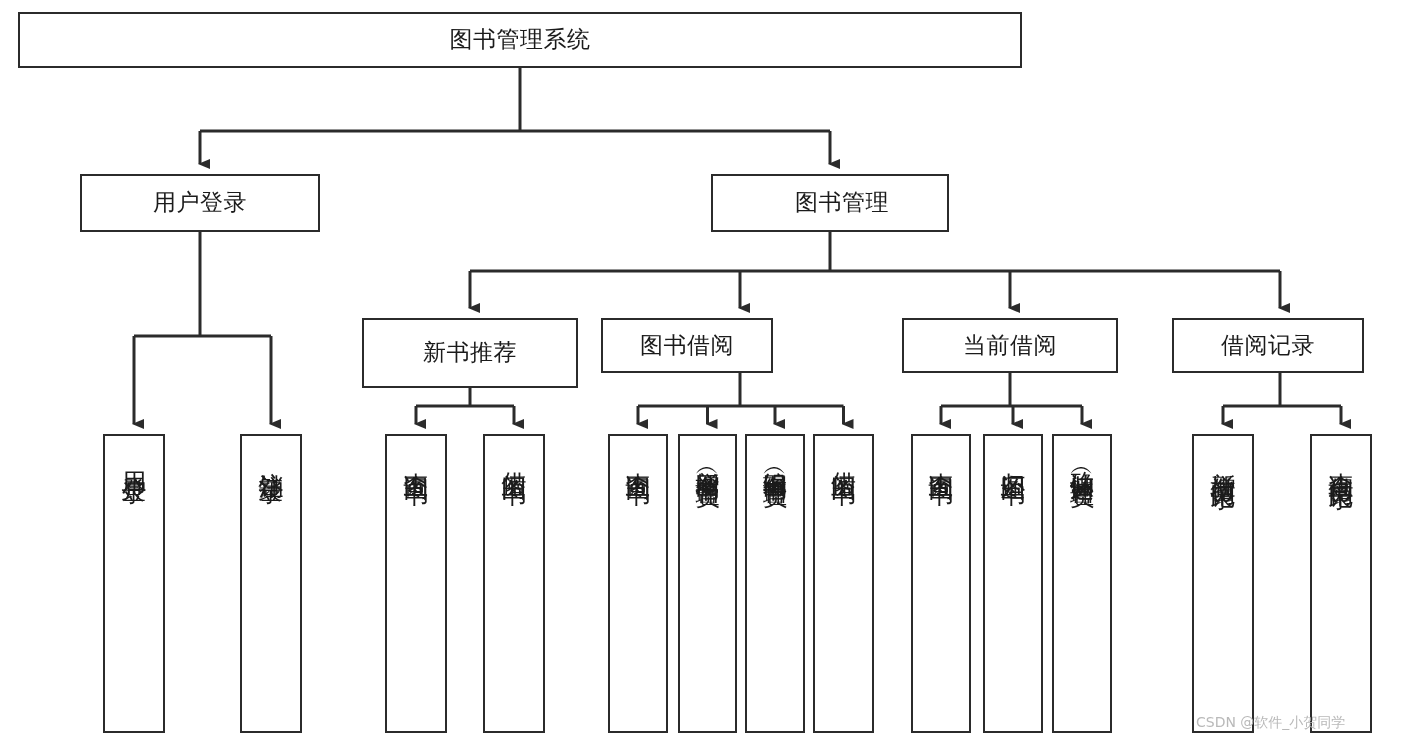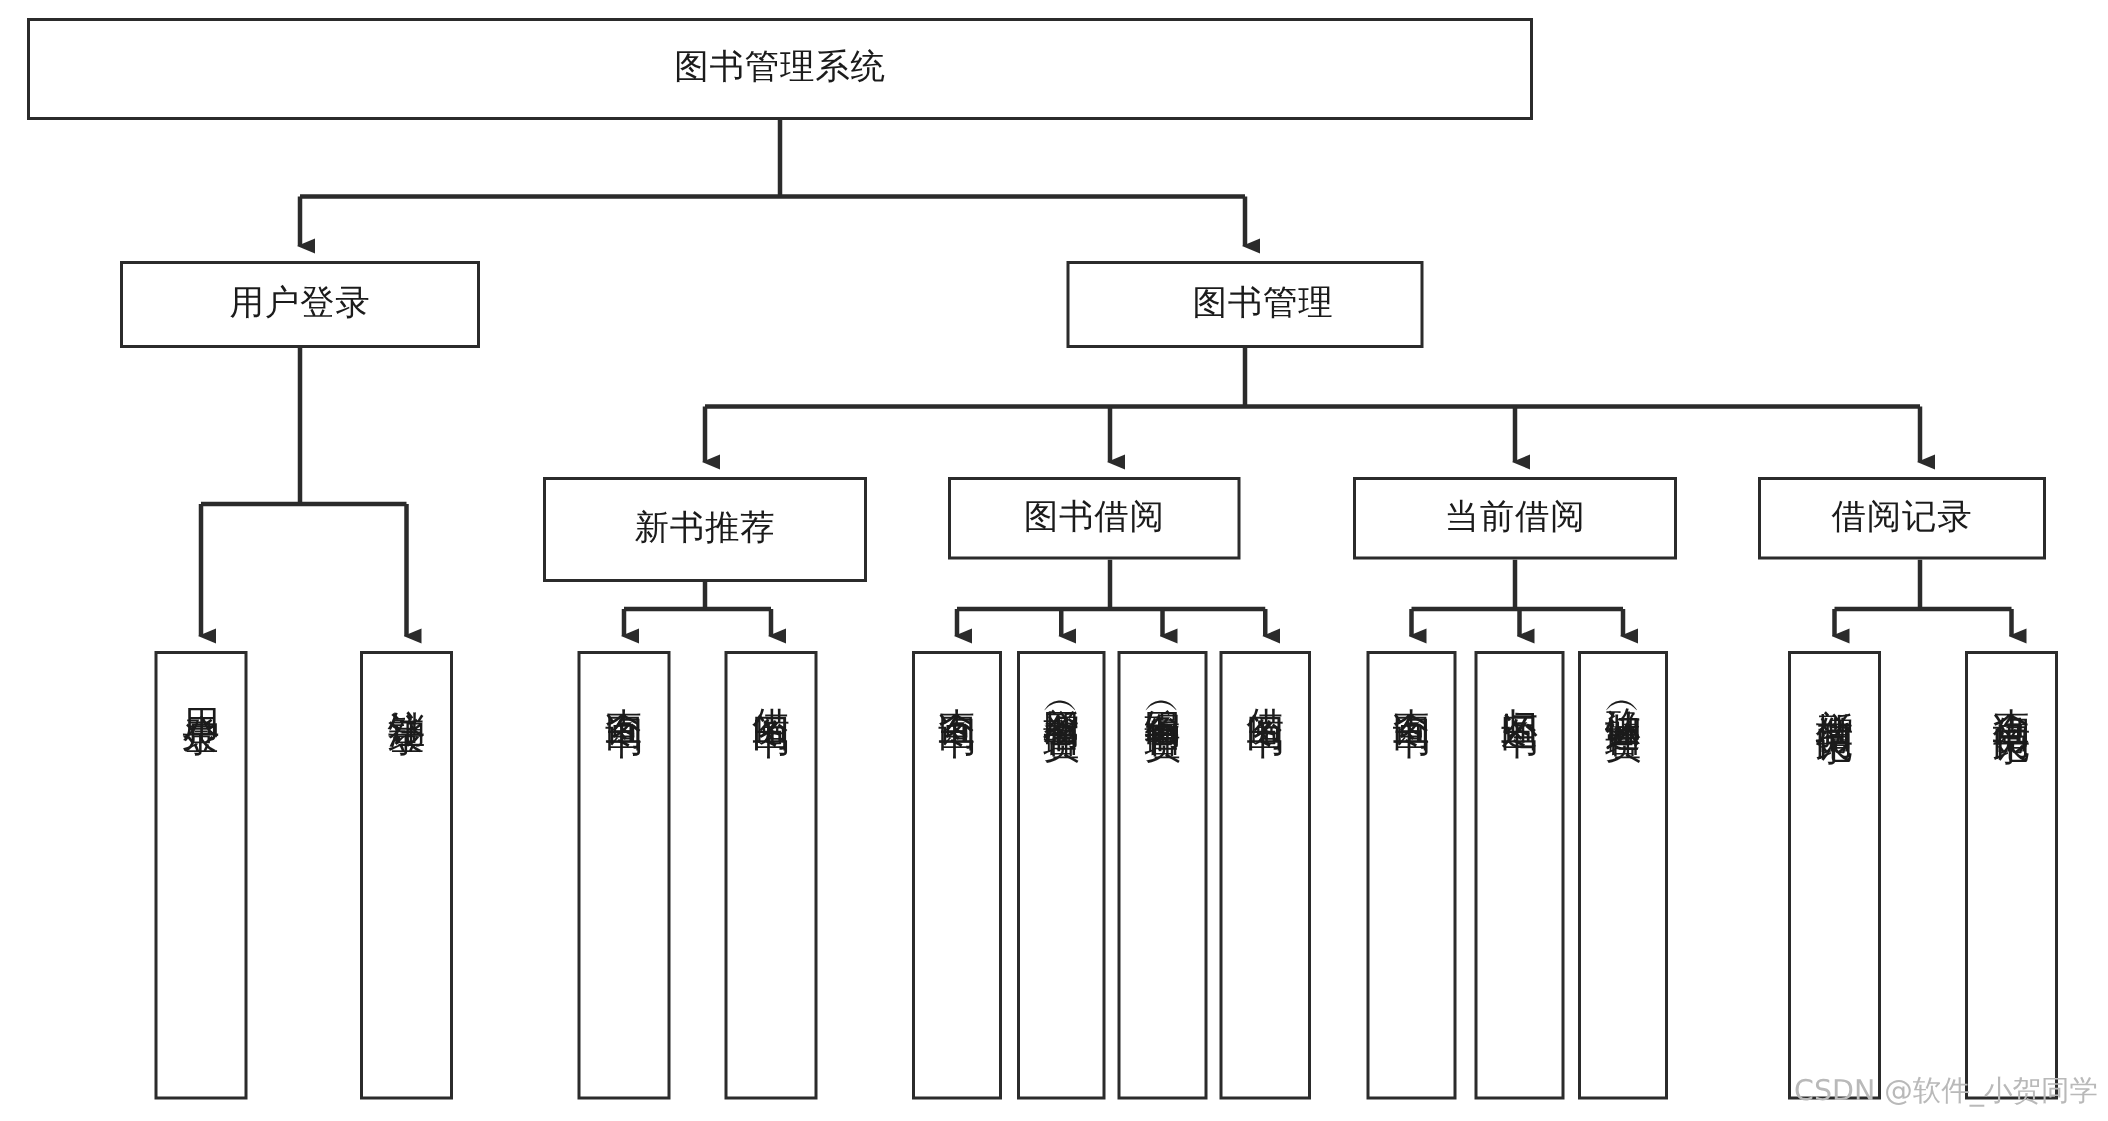--- a/index.html
+++ b/index.html
@@ -62,21 +62,21 @@
     letter-spacing: 3px;
     white-space: nowrap;
   }
   .node.vert.tall .label {
     font-size: 24px;
     letter-spacing: 2px;
   }
   .watermark {
     position: absolute;
     color: #b9b9b9;
-    font-size: 19px;
+    font-size: 14px;
     white-space: nowrap;
     z-index: 6;
     font-family: "DejaVu Sans", "Liberation Sans", sans-serif;
   }
 </style>
 </head>
 <body>
 
 <div id="canvas">
 
@@ -116,35 +116,35 @@
         <path d="M 941 406 L 941 424" marker-end="url(#arrow)"></path>
         <path d="M 1013 406 L 1013 424" marker-end="url(#arrow)"></path>
         <path d="M 1082 406 L 1082 424" marker-end="url(#arrow)"></path>
         <path d="M 1280 373 L 1280 406"></path>
         <path d="M 1223 406 L 1341 406"></path>
         <path d="M 1223 406 L 1223 424" marker-end="url(#arrow)"></path>
         <path d="M 1341 406 L 1341 424" marker-end="url(#arrow)"></path>
       </g>
   </svg>
 
-  <div class="node root horiz" id="n-root" style="left: 18px; top: 12px; width: 1004px; height: 68px;">
+  <div class="node root horiz" id="n-root" style="left: 18px; top: 12px; width: 1004px; height: 56px;">
     <span class="label">图书管理系统</span>
   </div>
 
   <div class="node horiz" id="n-user-login" style="left: 80px; top: 174px; width: 240px; height: 58px;">
     <span class="label">用户登录</span>
   </div>
   <div class="node horiz" id="n-book-manage" style="left: 711px; top: 174px; width: 238px; height: 58px; padding-left: 24px;">
     <span class="label">图书管理</span>
   </div>
 
   <div class="node horiz" id="n-new-book-rec" style="left: 362px; top: 318px; width: 216px; height: 70px;">
     <span class="label">新书推荐</span>
   </div>
-  <div class="node horiz" id="n-book-borrow" style="left: 632px; top: 318px; width: 195px; height: 55px;">
+  <div class="node horiz" id="n-book-borrow" style="left: 601px; top: 318px; width: 172px; height: 55px; font-family: Liberation Serif, serif;">
     <span class="label">图书借阅</span>
   </div>
   <div class="node horiz" id="n-current-borrow" style="left: 902px; top: 318px; width: 216px; height: 55px;">
     <span class="label">当前借阅</span>
   </div>
   <div class="node horiz" id="n-borrow-record" style="left: 1172px; top: 318px; width: 192px; height: 55px;">
     <span class="label">借阅记录</span>
   </div>
 
   <div class="node vert" id="n-leaf-0" style="left: 103px; top: 434px; width: 62px; height: 299px;">

